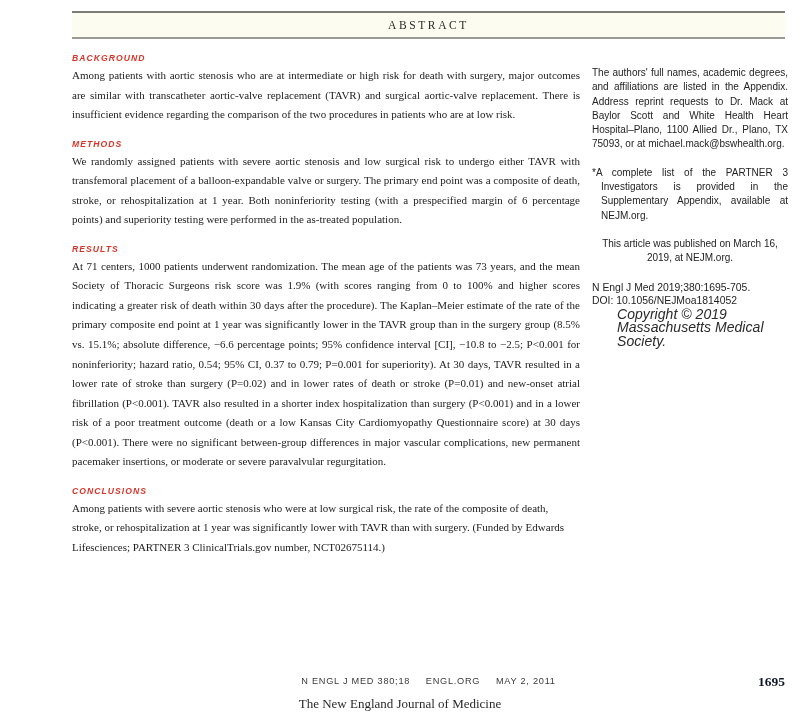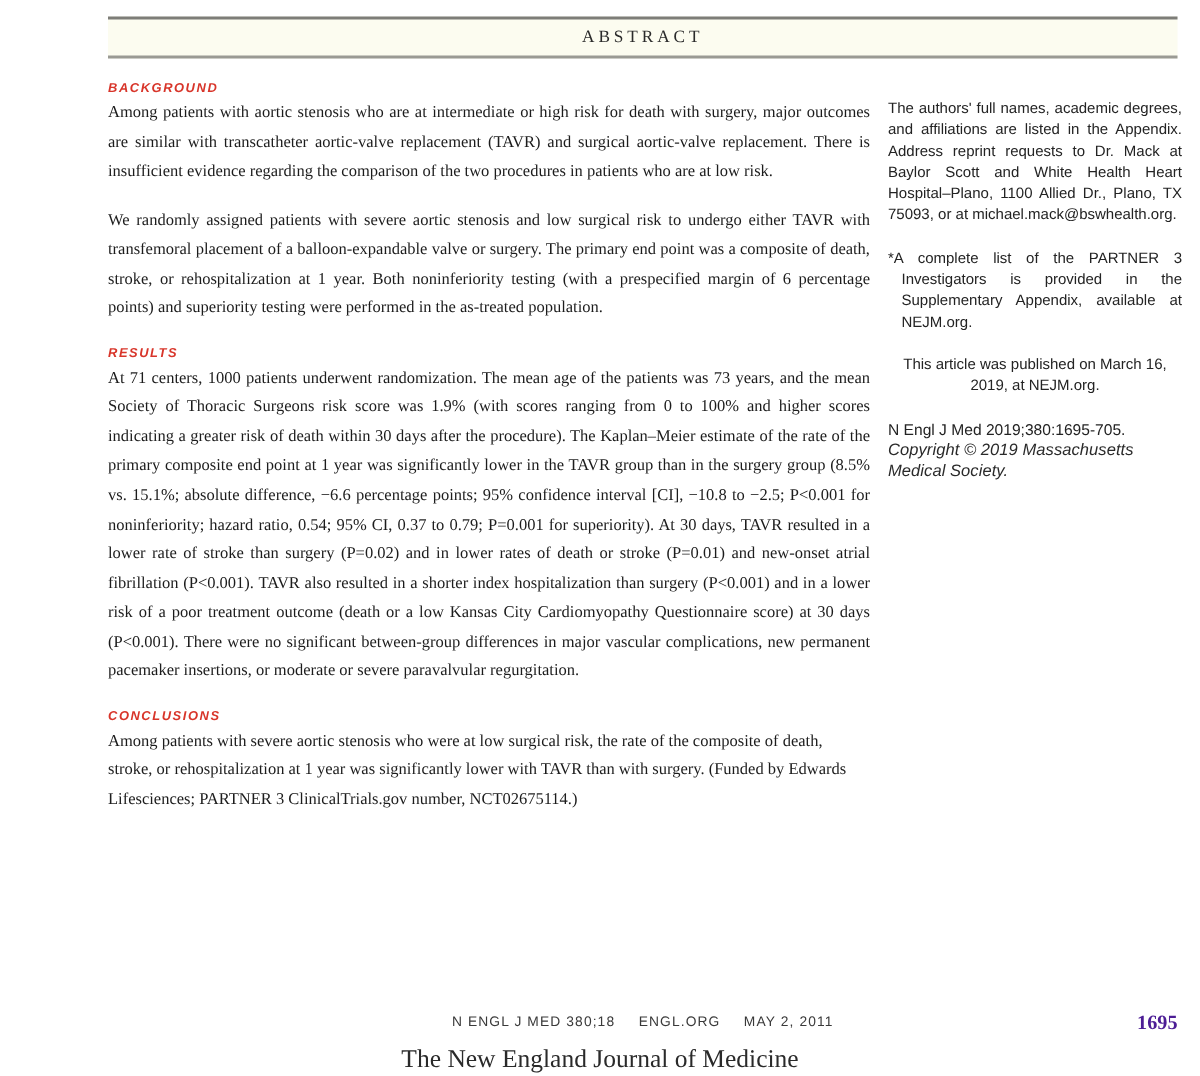--- a/index.html
+++ b/index.html
@@ -109,23 +109,24 @@
     text-align: center;
   }
   .cite-block {
     margin-top: 15px;
     font-size: 10.4px;
     line-height: 13.6px;
     text-align: left;
   }
   .cite-block .copyright {
     font-style: italic;
-    font-size: 11px;
+    font-size: 14px;
     letter-spacing: 0.05px;
     color: #2a2a2a;
+    margin-left: 25px;
   }
 
   
   .footer {
     position: absolute;
     left: 72px;
     top: 674px;
     width: 713px;
     height: 20px;
   }
@@ -144,51 +145,52 @@
     display: inline-block;
     width: 9px;
   }
   .footer-page {
     position: absolute;
     right: 0;
     top: 0;
     font-family: "Liberation Serif", serif;
     font-size: 13.5px;
     font-weight: bold;
-    color: #4c1d95;
+    color: #0f172a;
     text-align: center;
   }
   .journal-line {
     position: absolute;
     left: 0;
     right: 0;
     top: 696px;
     text-align: center;
     font-family: "Liberation Serif", serif;
-    font-size: 17px;
+    font-size: 13px;
     color: #2a2a2a;
   }
 </style>
 </head>
 <body>
 
 <div class="page">
 
   <div class="abstract-band">
     <div class="label">ABSTRACT</div>
   </div>
 
   <div class="main-col">
 
     <div class="section">
       <div class="section-head">BACKGROUND</div>
       <p class="body-text">Among patients with aortic stenosis who are at intermediate or high risk for death with surgery, major outcomes are similar with transcatheter aortic-valve replacement (TAVR) and surgical aortic-valve replacement. There is insufficient evidence regarding the comparison of the two procedures in patients who are at low risk.</p>
     </div>
 
     <div class="section">
+      <div class="section-head">METHODS</div>
       <p class="body-text">We randomly assigned patients with severe aortic stenosis and low surgical risk to undergo either TAVR with transfemoral placement of a balloon-expandable valve or surgery. The primary end point was a composite of death, stroke, or rehospitalization at 1 year. Both noninferiority testing (with a prespecified margin of 6 percentage points) and superiority testing were performed in the as-treated population.</p>
     </div>
 
     <div class="section">
       <div class="section-head">RESULTS</div>
       <p class="body-text">At 71 centers, 1000 patients underwent randomization. The mean age of the patients was 73 years, and the mean Society of Thoracic Surgeons risk score was 1.9% (with scores ranging from 0 to 100% and higher scores indicating a greater risk of death within 30 days after the procedure). The Kaplan–Meier estimate of the rate of the primary composite end point at 1 year was significantly lower in the TAVR group than in the surgery group (8.5% vs. 15.1%; absolute difference, −6.6 percentage points; 95% confidence interval [CI], −10.8 to −2.5; P&lt;0.001 for noninferiority; hazard ratio, 0.54; 95% CI, 0.37 to 0.79; P=0.001 for superiority). At 30 days, TAVR resulted in a lower rate of stroke than surgery (P=0.02) and in lower rates of death or stroke (P=0.01) and new-onset atrial fibrillation (P&lt;0.001). TAVR also resulted in a shorter index hospitalization than surgery (P&lt;0.001) and in a lower risk of a poor treatment outcome (death or a low Kansas City Cardiomyopathy Questionnaire score) at 30 days (P&lt;0.001). There were no significant between-group differences in major vascular complications, new permanent pacemaker insertions, or moderate or severe paravalvular regurgitation.</p>
     </div>
 
     <div class="section">
       <div class="section-head">CONCLUSIONS</div>
@@ -196,20 +198,21 @@
     </div>
 
   </div>
 
   <div class="side-col">
     <p class="side-block">The authors' full names, academic degrees, and affiliations are listed in the Appendix. Address reprint requests to Dr. Mack at Baylor Scott and White Health Heart Hospital–Plano, 1100 Allied Dr., Plano, TX 75093, or at michael.mack@bswhealth.org.</p>
     <p class="side-block note">*A complete list of the PARTNER 3 Investigators is provided in the Supplementary Appendix, available at NEJM.org.</p>
     <p class="side-block pub">This article was published on March 16, 2019, at NEJM.org.</p>
     <div class="cite-block">
       <div>N Engl J Med 2019;380:1695-705.</div>
+      <div>DOI: 10.1056/NEJMoa1814052</div>
       <div class="copyright">Copyright © 2019 Massachusetts Medical Society.</div>
     </div>
   </div>
 
   <div class="footer">
     <div class="footer-center">
       <span>N ENGL J MED 380;18</span>
       <span class="sep"></span>
       <span>ENGL.ORG</span>
       <span class="sep"></span>

